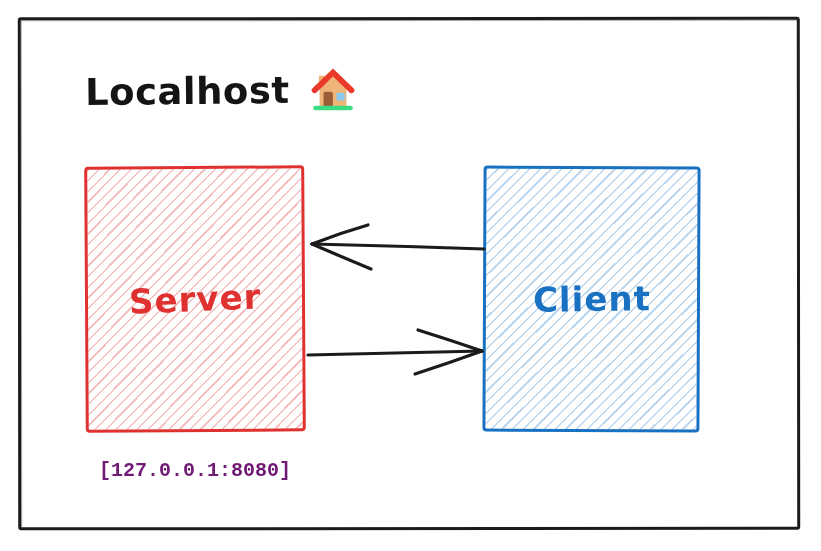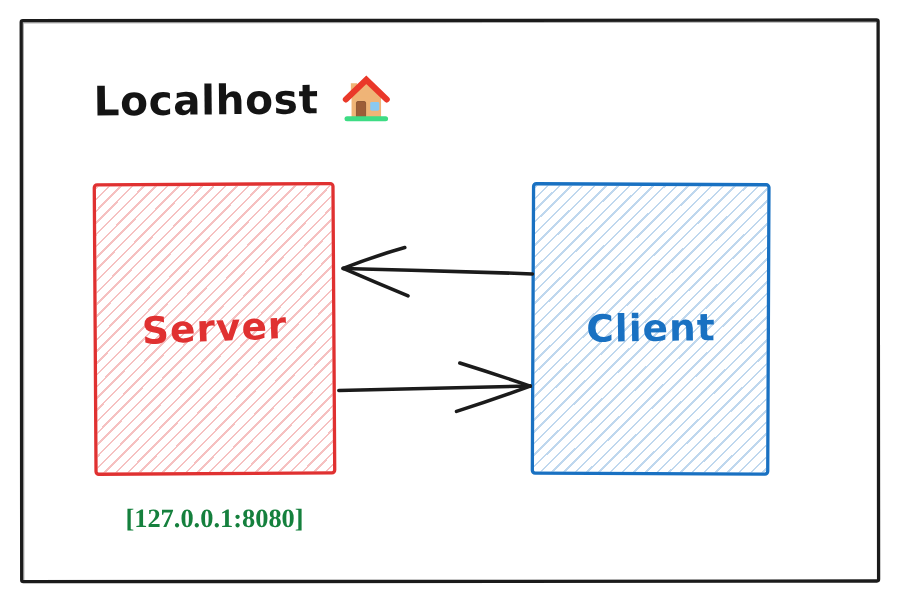--- a/index.html
+++ b/index.html
@@ -49,22 +49,22 @@
   .arrows {
     position:absolute; left:0; top:0; width:821px; height:551px;
     pointer-events:none;
   }
   .arrows path {
     stroke:#1b1b1b; stroke-width:3.2; fill:none;
     stroke-linecap:round; stroke-linejoin:round;
   }
   .addr {
     position:absolute; top:459px; text-align:center;
-    font-family:Liberation Serif, serif;
-    font-size:24px; font-weight:600; color:#15803d; white-space:nowrap;
+    font-family:Liberation Mono, monospace;
+    font-size:20px; font-weight:600; color:#701a75; white-space:nowrap;
   }
   .addr-server { left:85px;  width:220px; }
   .addr-client { left:476px; width:217px; }
 </style>
 </head>
 <body>
 
 <div class="canvas">
 
   <div class="frame"></div>

